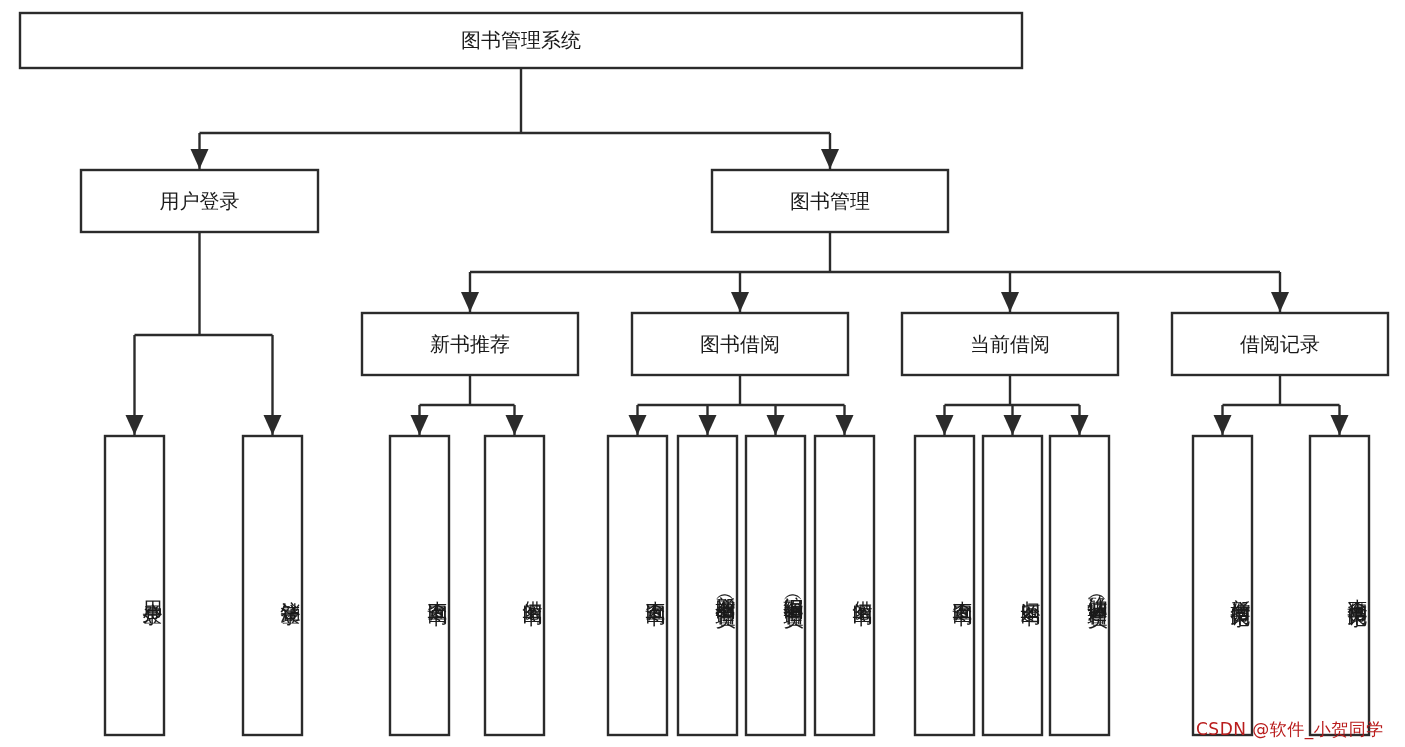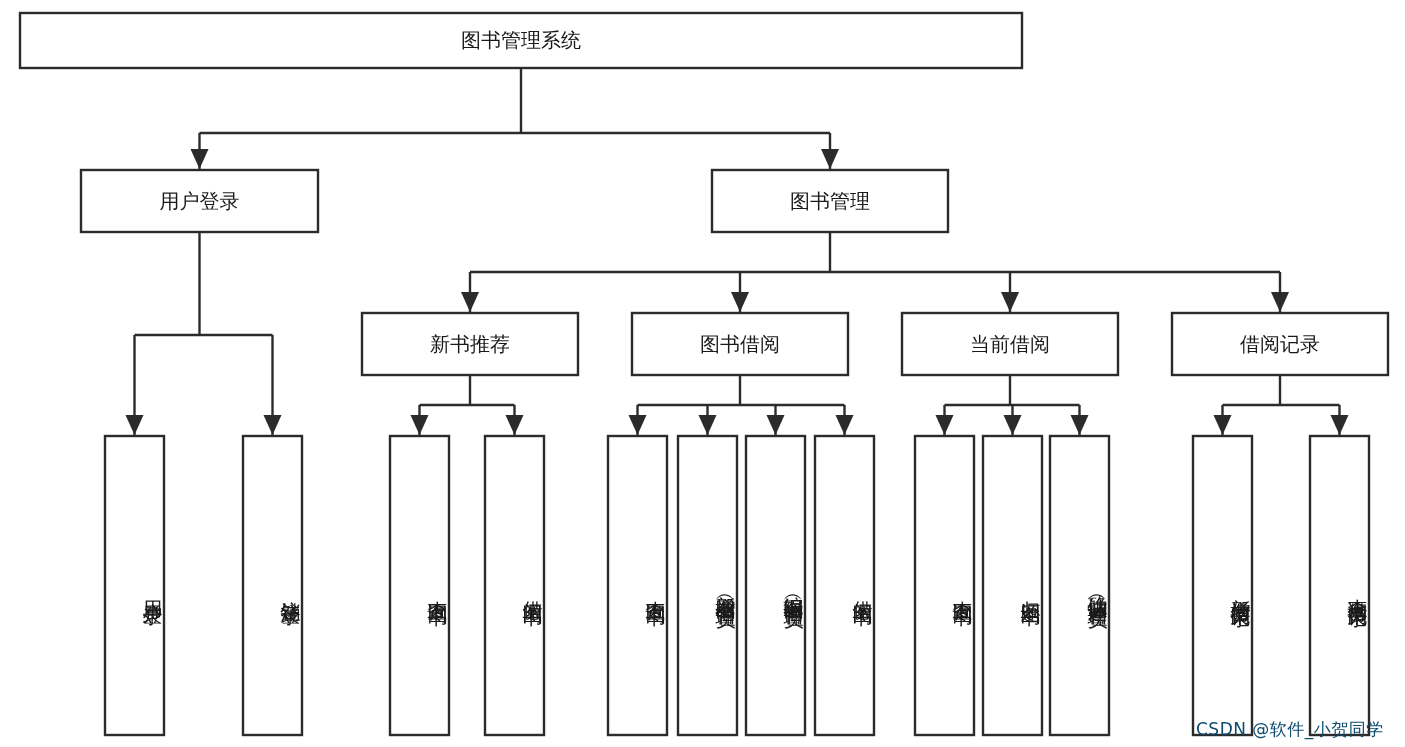--- a/index.html
+++ b/index.html
@@ -173,14 +173,14 @@
       <div class="node-label-v" style="left: 608px; top: 446px; width: 59px; height: 285px;">查询图书</div>
       <div class="node-label-v" style="left: 678px; top: 446px; width: 59px; height: 285px;">新增图书（管理员）</div>
       <div class="node-label-v" style="left: 746px; top: 446px; width: 59px; height: 285px;">编辑图书（管理员）</div>
       <div class="node-label-v" style="left: 815px; top: 446px; width: 59px; height: 285px;">借阅图书</div>
       <div class="node-label-v" style="left: 915px; top: 446px; width: 59px; height: 285px;">查询图书</div>
       <div class="node-label-v" style="left: 983px; top: 446px; width: 59px; height: 285px;">归还图书</div>
       <div class="node-label-v" style="left: 1050px; top: 446px; width: 59px; height: 285px;">确认归还（管理员）</div>
       <div class="node-label-v" style="left: 1193px; top: 446px; width: 59px; height: 285px;">新增借阅记录</div>
       <div class="node-label-v" style="left: 1310px; top: 446px; width: 59px; height: 285px;">查询借阅记录</div>
     </div>
-  <div class="watermark" style="left: 1196px; top: 718px; color: #0c4a6e;">CSDN @软件_小贺同学</div>
+  <div class="watermark" style="left: 1196px; top: 718px; color: #b91c1c;">CSDN @软件_小贺同学</div>
 </div>
 
 </body></html>

